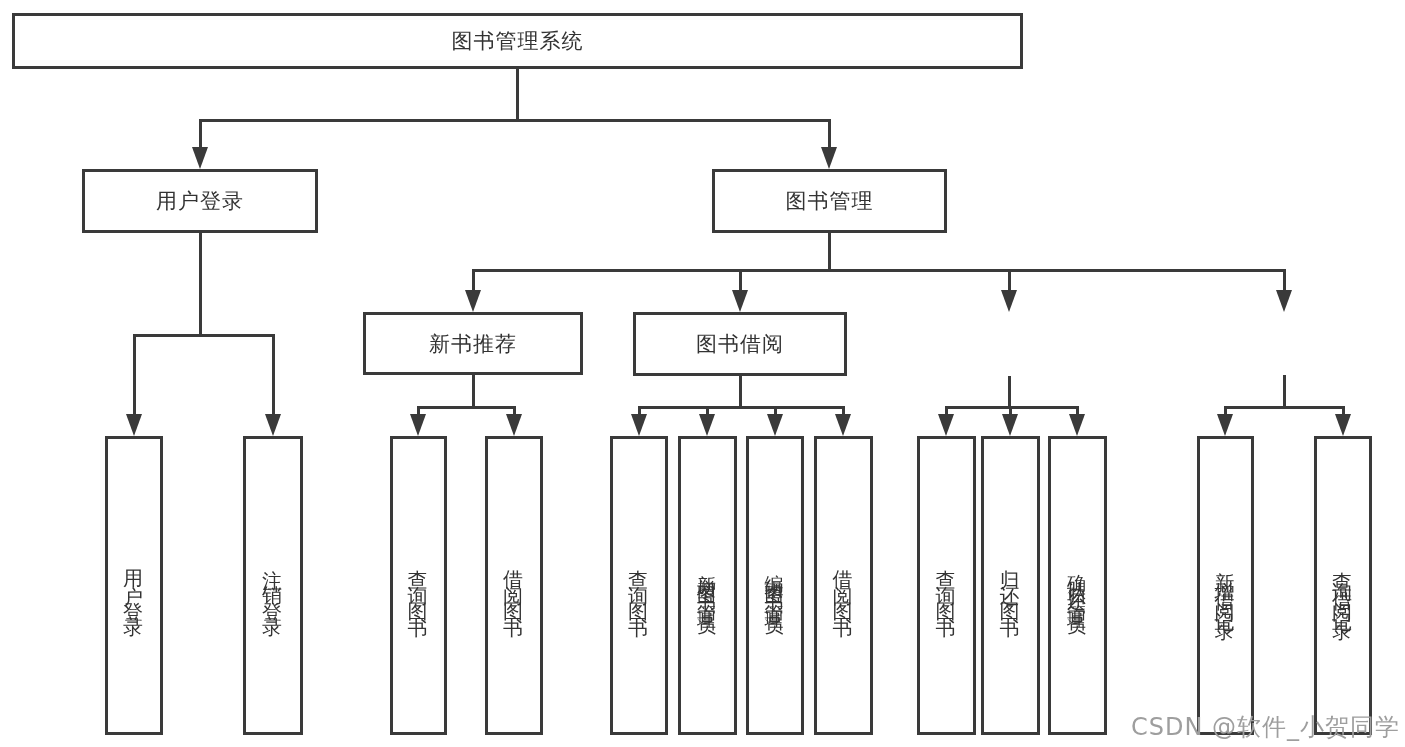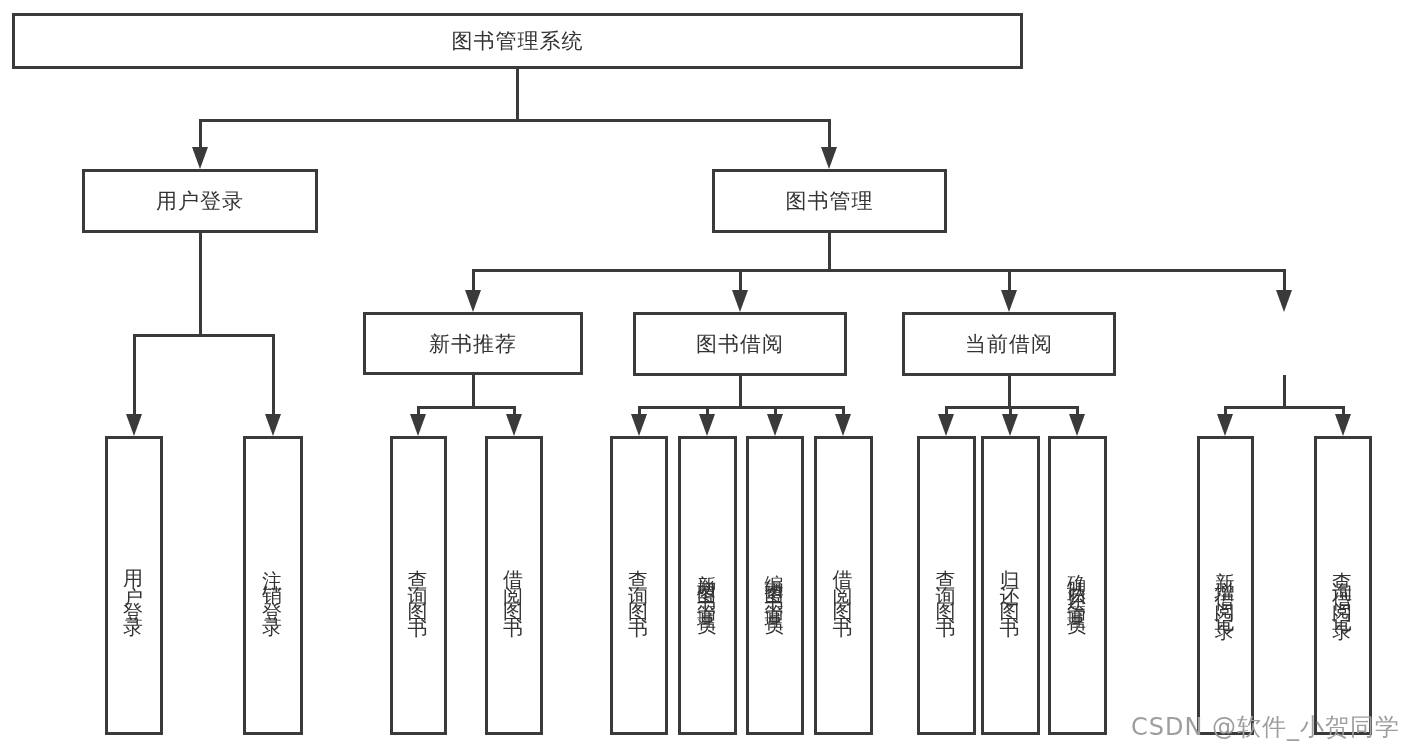--- a/index.html
+++ b/index.html
@@ -44,23 +44,20 @@
   </div>
   <div class="node" style="left:712px;top:169px;width:235px;height:64px">
     <span class="lbl">图书管理</span>
   </div>
 
   <div class="node" style="left:363px;top:312px;width:220px;height:63px">
     <span class="lbl">新书推荐</span>
   </div>
   <div class="node" style="left:633px;top:312px;width:214px;height:64px">
     <span class="lbl">图书借阅</span>
-  </div>
-  <div class="node" style="left:902px;top:312px;width:214px;height:64px">
-    <span class="lbl">当前借阅</span>
   </div>
 
   <div class="node leaf s4" style="left:105px;top:436px;width:58px;height:299px">
     <span class="lbl">用户登录</span>
   </div>
   <div class="node leaf s4" style="left:243px;top:436px;width:60px;height:299px">
     <span class="lbl">注销登录</span>
   </div>
   <div class="node leaf s4" style="left:390px;top:436px;width:57px;height:299px">
     <span class="lbl">查询图书</span>

